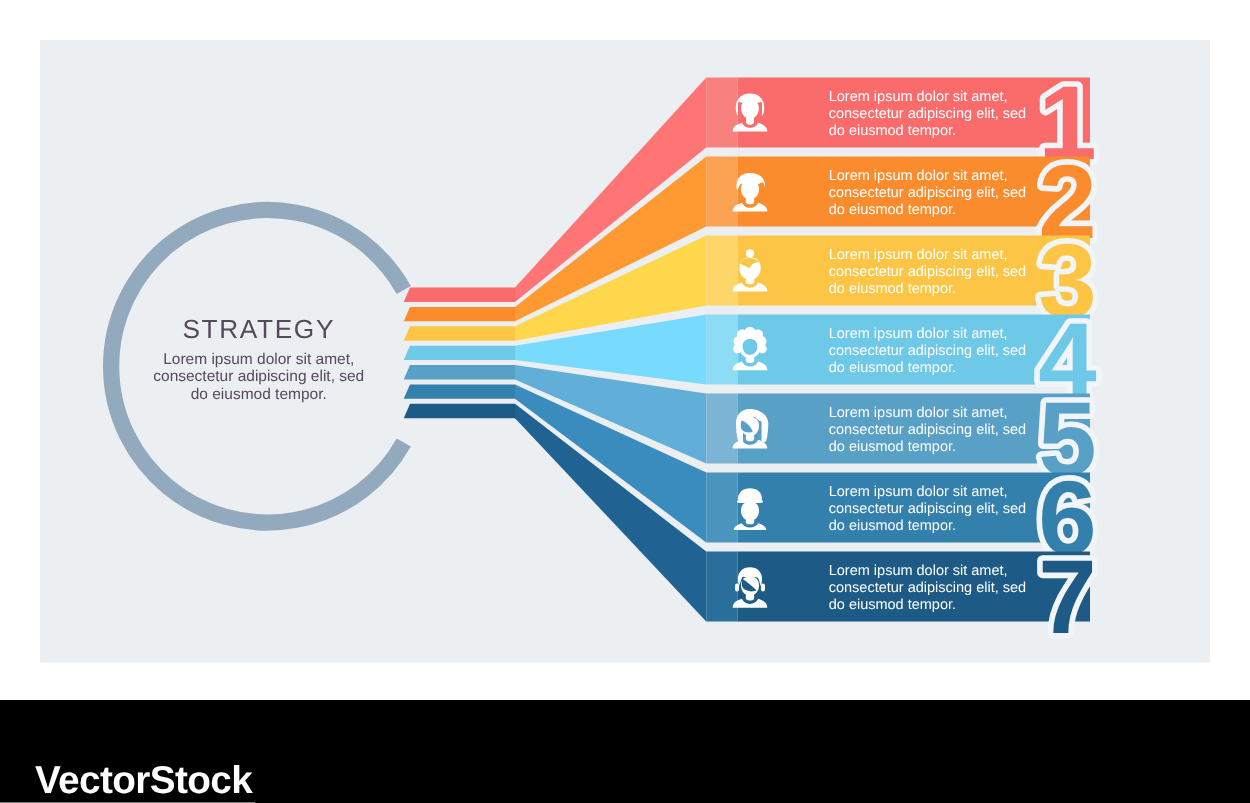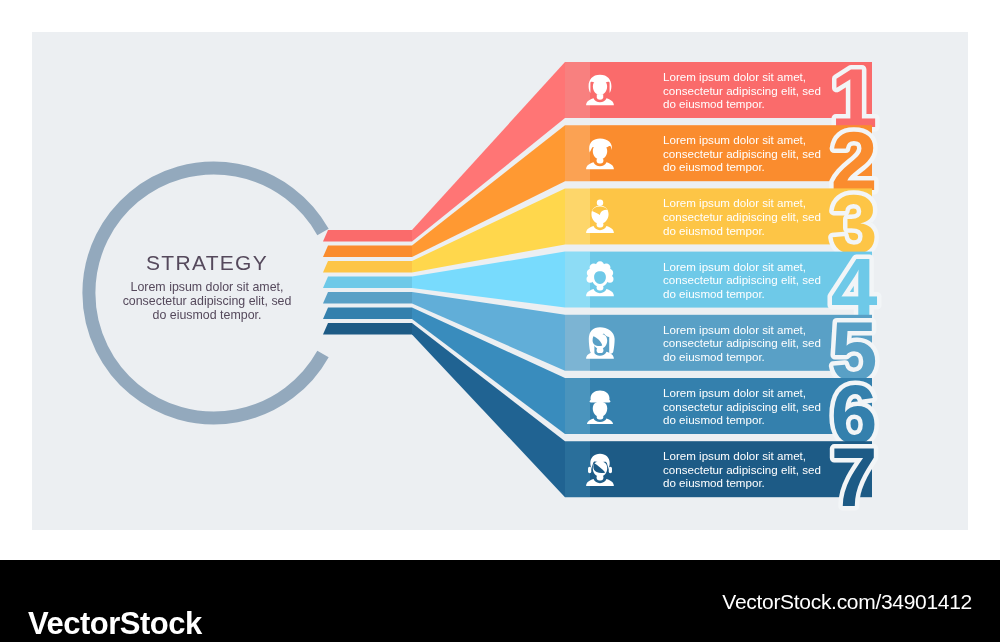--- a/index.html
+++ b/index.html
@@ -181,15 +181,14 @@
           <text x="663" y="473.80000000000007" class="bar-text" fill="#ffffff">consectetur adipiscing elit, sed</text>
           <text x="663" y="487.40000000000003" class="bar-text" fill="#ffffff">do eiusmod tempor.</text>
           <text x="854" y="506.20000000000005" text-anchor="middle" class="num-out" fill="#1d5b86" stroke="#f2f5f7">7</text>
         </g>
       </g>
 
   </svg>
 
   <div id="watermark" style="background: rgb(0, 0, 0);"></div>
   <div id="wm-brand" style="color: rgb(255, 255, 255);">VectorStock</div>
-  <div id="wm-url" style="color: rgb(255, 255, 255);">VectorStock.com/34901412</div>
 
 </div>
 
 </body></html>

